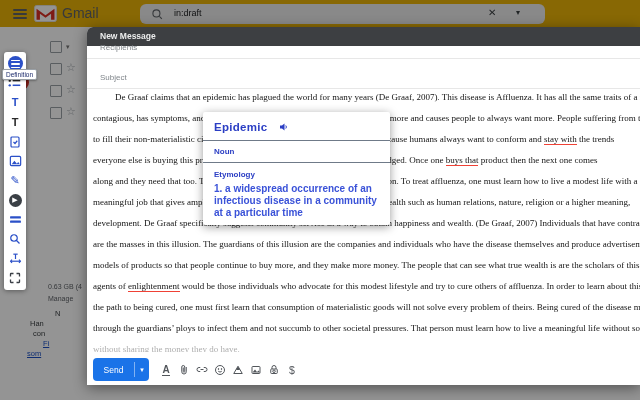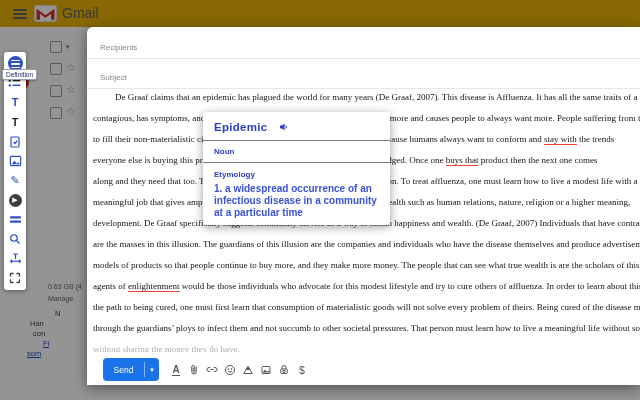--- a/index.html
+++ b/index.html
@@ -39,21 +39,21 @@
   .c-field .lab{position:absolute;left:13px;top:6px;font-size:8px;color:#80868b;}
   #f-recipients{top:10px;padding-left:11px;}
   #f-subject{top:40px;padding-left:39px;}
   .btext{position:absolute;top:60px;left:6px;width:700px;height:265px;overflow:hidden;
          font-family:"Liberation Serif",serif;font-size:9px;line-height:21px;color:#141414;}
   .bline{white-space:nowrap;overflow:hidden;width:700px;height:21px;}
   .bline.first{text-indent:22px;}
   .bline.faded{color:#6b6b6b;opacity:.55;}
   .miss{border-bottom:1.6px solid #ef4135;}
   .c-toolbar{position:absolute;left:0;right:0;bottom:4px;height:23px;display:flex;align-items:center;}
-  .send-btn{margin-left:16px;width:56px;height:23px;background:#1a73e8;border-radius:4px;display:flex;align-items:center;color:#fff;}
+  .send-btn{margin-left:6px;width:56px;height:23px;background:#1a73e8;border-radius:4px;display:flex;align-items:center;color:#fff;}
   .send-main{width:41px;text-align:center;font-size:8.5px;}
   .send-sep{width:1px;height:15px;background:rgba(255,255,255,.45);}
   .send-caret{flex:1;text-align:center;font-size:7px;}
   .c-icons{display:flex;align-items:center;gap:6px;margin-left:11px;}
   .cicon{width:12px;height:14px;display:flex;align-items:center;justify-content:center;}
   .fmtA{font-size:10px;color:#52565b;border-bottom:1.6px solid #52565b;line-height:11px;font-weight:bold;}
   .dollar{font-size:10.5px;color:#52565b;}
 
   
   #ext-toolbar{position:absolute;left:4px;top:52px;width:22px;height:238px;background:#fff;z-index:30;
@@ -86,20 +86,29 @@
     <div class="hamburger">
         <span></span>
         <span></span>
         <span></span>
       </div>
     <svg class="gmail-logo" viewBox="0 0 24 18">
       <rect x="0.5" y="0.5" width="23" height="17" rx="2" fill="#fff" stroke="#e0e0e0"></rect>
       <path d="M2.5 15.5V4l9.5 6.8L21.5 4v11.5h-3.6V9.2L12 13.4 6.1 9.2v6.3z" fill="#d93025"></path>
     </svg>
     <div class="gmail-word">Gmail</div>
+    <div class="searchbox">
+      <svg class="mag" viewBox="0 0 24 24">
+        <circle cx="10" cy="10" r="6.5" fill="none" stroke="#5f6368" stroke-width="2"></circle>
+        <path d="M15.5 15.5 20 20" stroke="#5f6368" stroke-width="2"></path>
+      </svg>
+      <span class="search-text">in:draft</span>
+      <span class="search-x">✕</span>
+      <span class="search-caret">▾</span>
+    </div>
   </div>
 
   <div class="cbx" style="left:50px;top:41px;"></div>
   <span class="dd-caret" style="left:66px;top:43px;">▾</span>
 
   <div class="cbx" style="left:50px;top:63px;"></div>
   <span class="star" style="left:66px;top:62px;">☆</span>
   <div class="cbx" style="left:50px;top:85px;"></div>
   <span class="star" style="left:66px;top:84px;">☆</span>
   <div class="cbx" style="left:50px;top:107px;"></div>
@@ -113,20 +122,23 @@
   <span class="frag" style="left:55px;top:309px;">N</span>
   <span class="frag" style="left:30px;top:319px;">Han</span>
   <span class="frag" style="left:33px;top:329px;">con</span>
   <span class="frag link" style="left:43px;top:339px;">Fi</span>
   <span class="frag link" style="left:27px;top:349px;">som</span>
 </div>
 
 <div id="dim"></div>
 
 <div id="compose">
+  <div class="c-header">
+    <div class="c-title">New Message</div>
+  </div>
   <div class="c-field" id="f-recipients">
     <span class="lab">Recipients</span>
   </div>
   <div class="c-field" id="f-subject">
     <span class="lab">Subject</span>
   </div>
 
   <div class="btext">
       <div class="bline first"><span>De Graaf claims that an epidemic has plagued the world for many years (De Graaf, 2007). This disease is Affluenza. It has all the same traits of a regular disease; it is</span></div>
       <div class="bline"><span>contagious, has symptoms, and can be treated. Affluenza is the constant desire for more and causes people to always want more. People suffering from this disease try</span></div>

